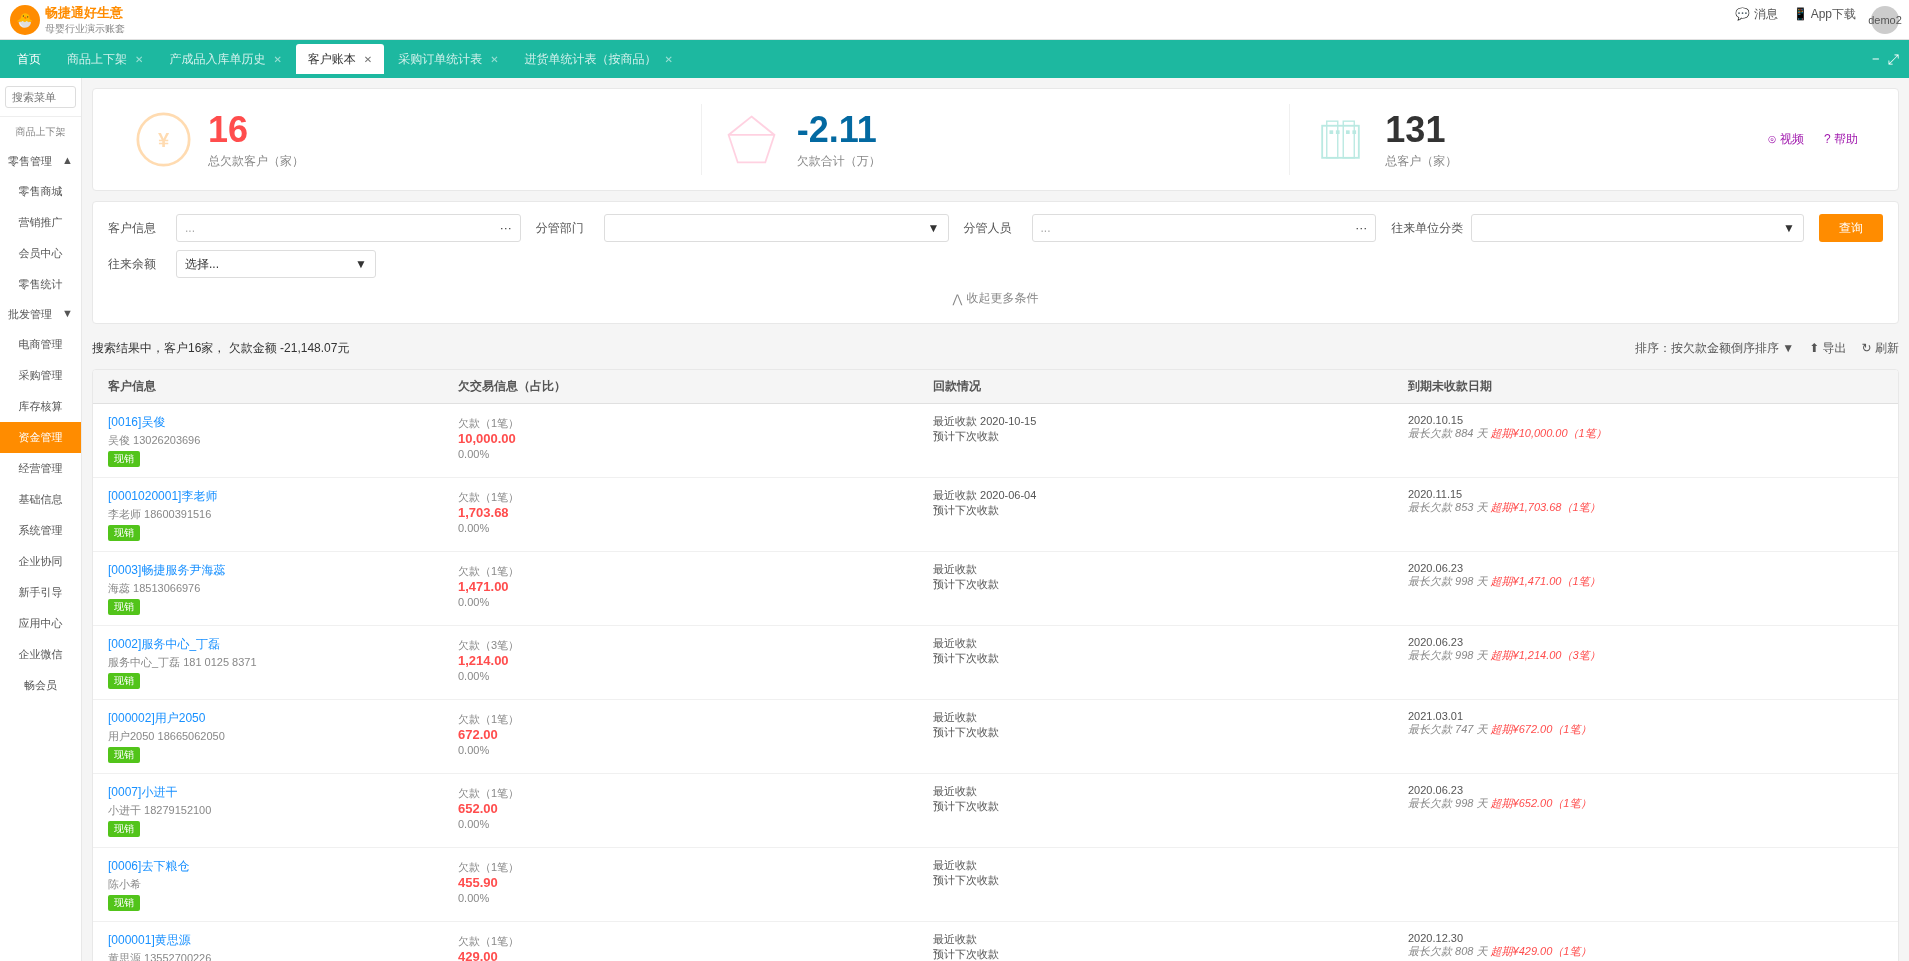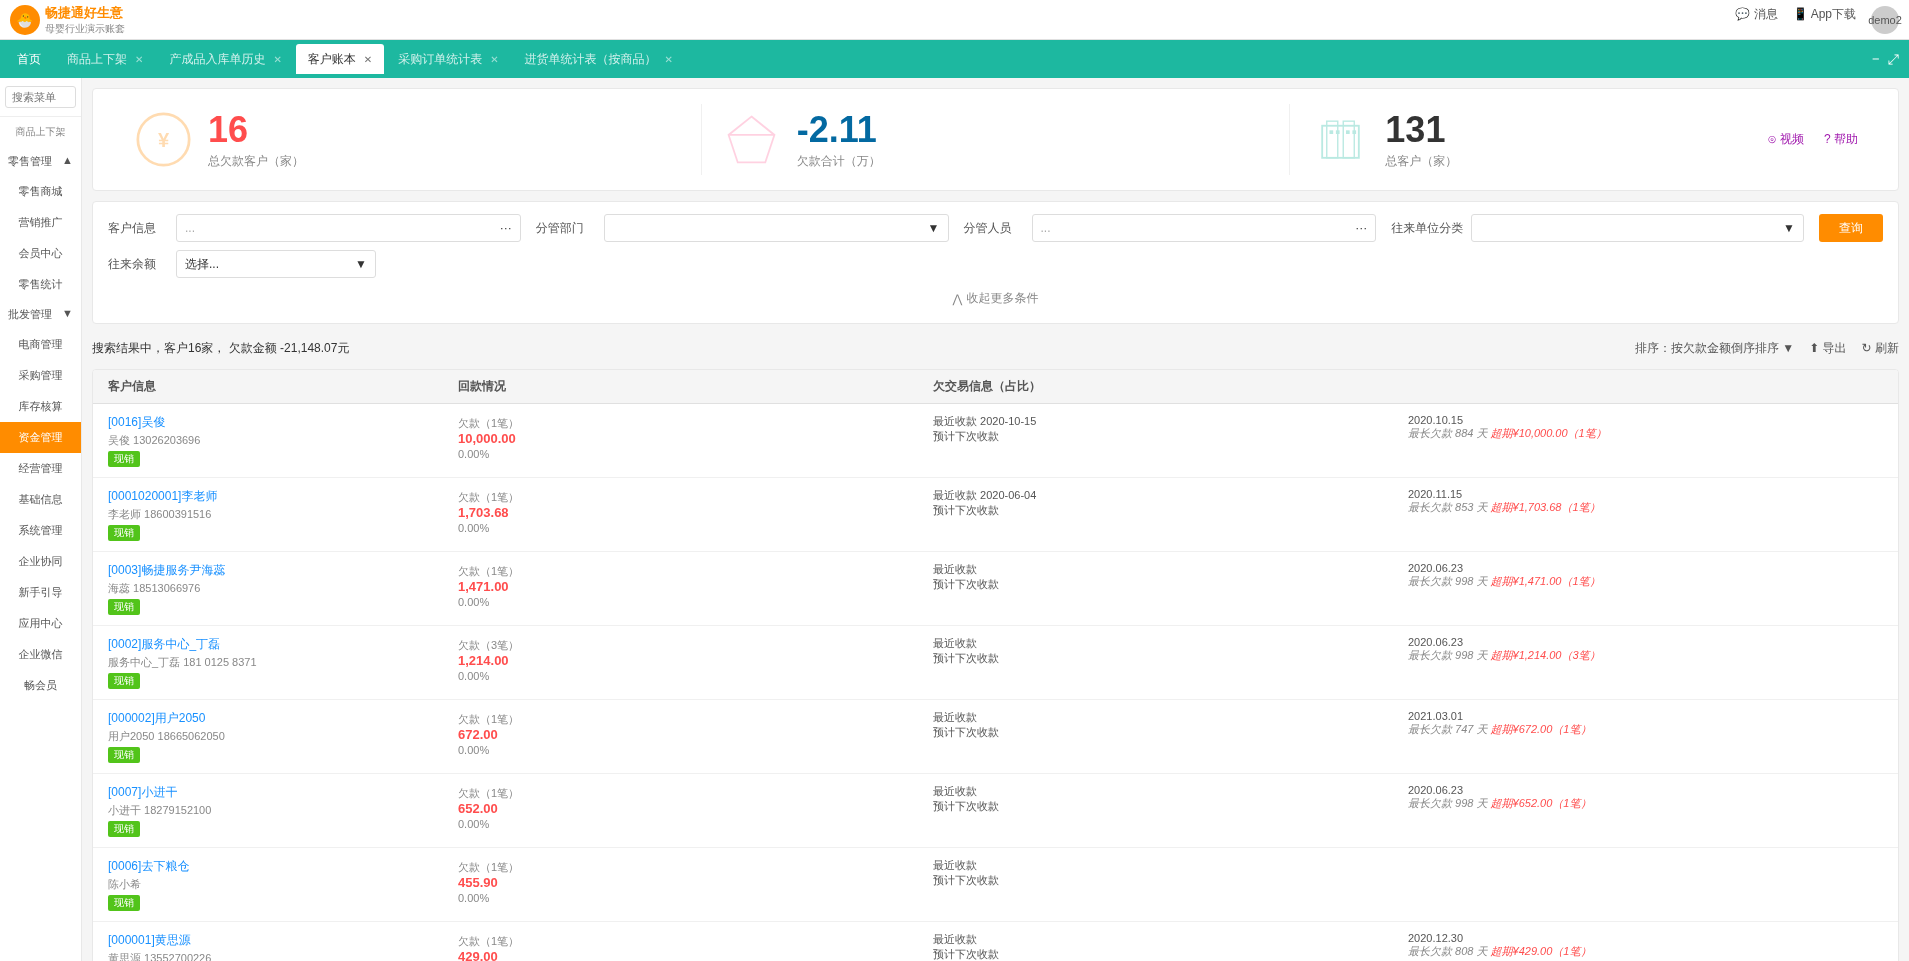--- a/index.html
+++ b/index.html
@@ -282,22 +282,23 @@
             <span>排序：按欠款金额倒序排序</span> ▼
           </span>
           <span>⬆ <span>导出</span></span>
           <span>↻ <span>刷新</span></span>
         </div>
       </div>
 
       <div class="data-table">
         <div class="table-header">
           <div class="table-header-cell">客户信息</div>
+          <div class="table-header-cell">欠交易信息（占比）</div>
           <div class="table-header-cell">回款情况</div>
-          <div class="table-header-cell">欠交易信息（占比）</div>
+          <div class="table-header-cell">到期未收款日期</div>
         </div>
 
         <div class="table-row">
           <div>
             <div class="customer-name"><span>[0016]</span><span>吴俊</span></div>
             <div class="customer-sub">吴俊 13026203696</div>
             <span class="badge-green">现销</span>
           </div>
           <div>
             <div class="debt-sub">欠款（1笔）</div>

